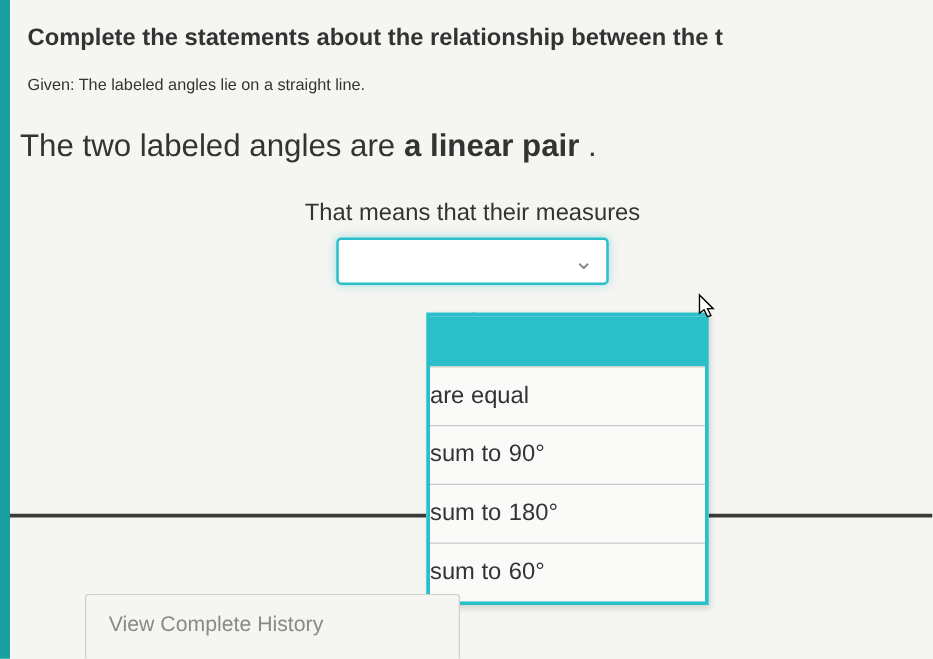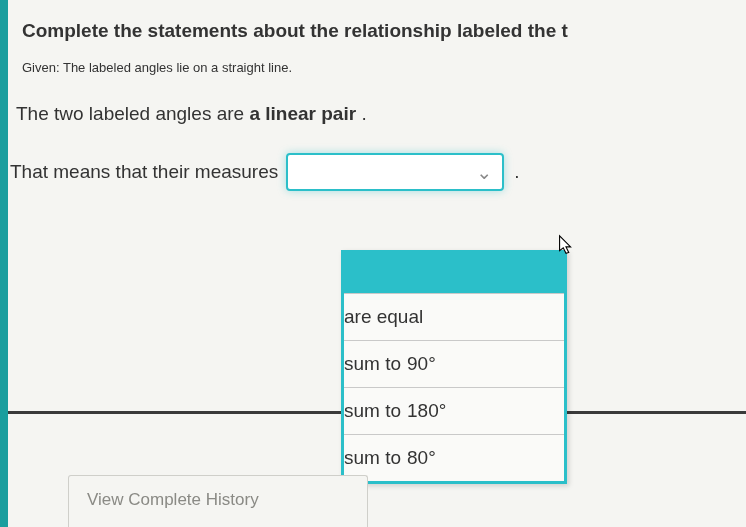--- a/index.html
+++ b/index.html
@@ -22,33 +22,34 @@
       color: #333;
       margin-bottom: 18px;
       white-space: nowrap;
     }
     .given {
       font-size: 13px;
       color: #333;
       margin-bottom: 28px;
     }
     .statement {
-      font-size: 19px;
+      font-size: 25px;
       color: #333;
       margin-bottom: 28px;
       margin-left: -6px;
     }
     .statement .bold { font-weight: 700; }
     .fill-row {
       font-size: 19px;
       color: #333;
       margin-left: -12px;
       display: flex;
       align-items: center;
       gap: 8px;
+      flex-direction: column;
     }
     .select-box {
       position: relative;
       width: 218px;
       height: 38px;
       border: 2px solid #2bbfc9;
       border-radius: 4px;
       background: #fff;
       box-shadow: 0 0 8px rgba(43,191,201,0.4);
       display: flex;
@@ -115,21 +116,21 @@
       height: 24px;
       z-index: 50;
       pointer-events: none;
     }
     .chevron-icon { color: #888; }
   </style>
 </head>
 <body>
 
 <div class="content">
-  <div class="heading">Complete the statements about the relationship labeled the t</div>
+  <div class="heading">Complete the statements about the relationship between the t</div>
   <div class="given">Given: The labeled angles lie on a straight line.</div>
   <div class="statement">
     <span>The two labeled angles are </span><span class="bold">a linear pair</span><span> .</span>
   </div>
   <div class="fill-row">
     <span>That means that their measures</span>
     <div class="select-box">
       <span class="chevron-icon">⌄</span>
     </div>
     <span class="dot">.</span>
@@ -144,21 +145,21 @@
   <div class="opt">
     <span>sum to </span>
     <span class="num">90°</span>
   </div>
   <div class="opt">
     <span>sum to </span>
     <span class="num">180°</span>
   </div>
   <div class="opt">
     <span>sum to </span>
-    <span class="num">80°</span>
+    <span class="num">60°</span>
   </div>
 </div>
 
 <div class="hr-line"></div>
 
 <div class="history-box">
   <span>View Complete History</span>
 </div>
 
 <svg class="cursor" viewBox="0 0 24 26">

